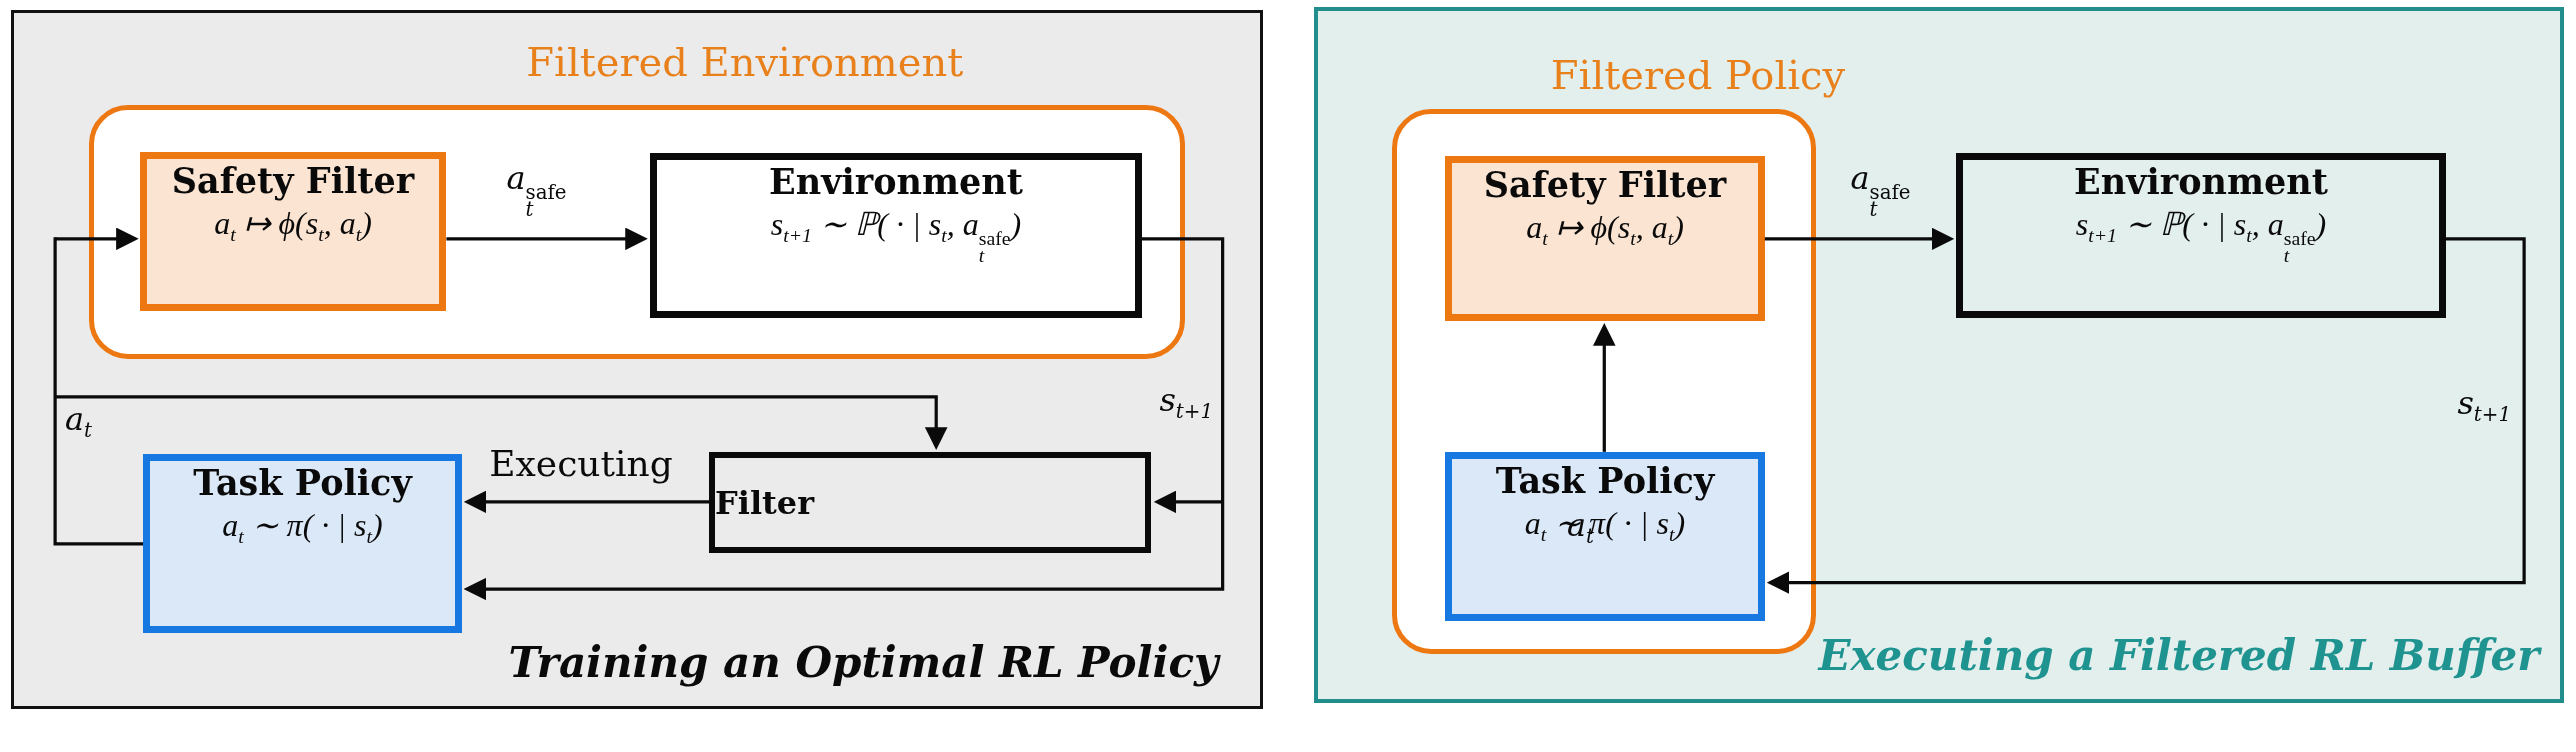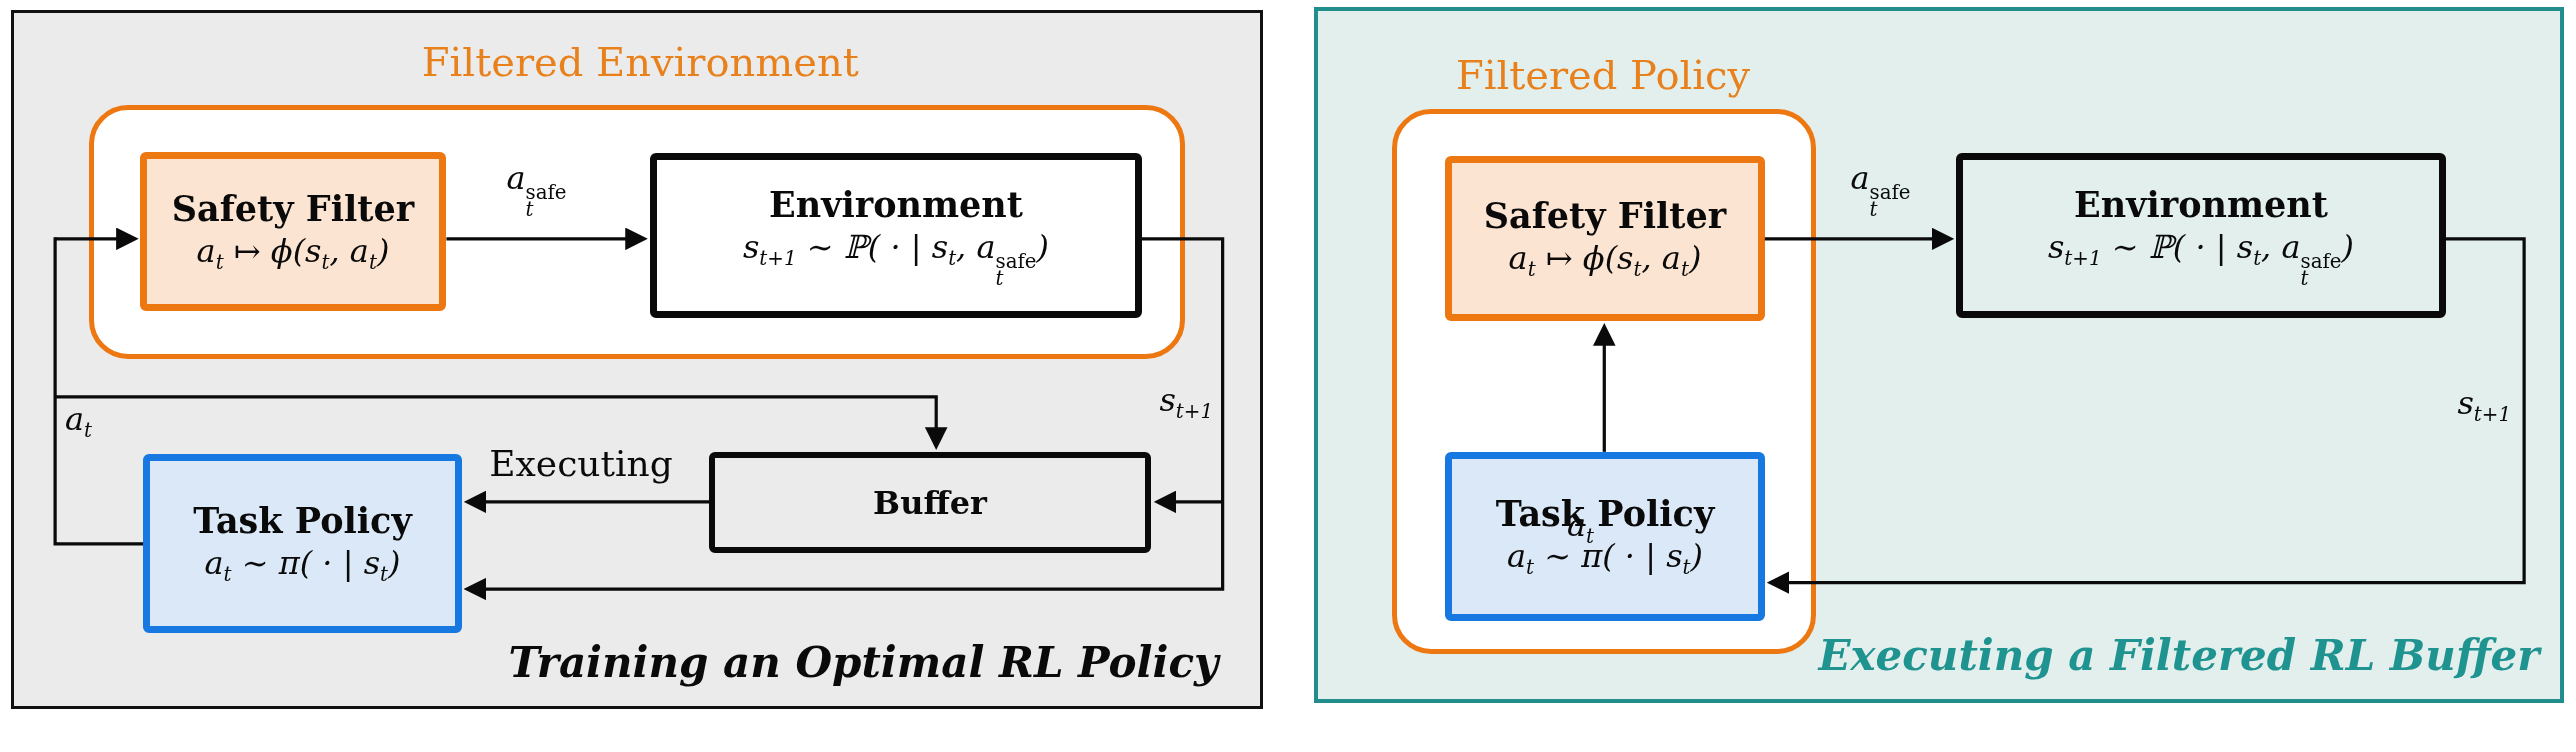--- a/index.html
+++ b/index.html
@@ -14,34 +14,34 @@
     font-family:"DejaVu Serif","Liberation Serif",serif; color:var(--ink);
   }
   .panel{position:absolute; box-sizing:border-box;}
   .panel-left{left:11.3px; top:9.7px; width:1252px; height:699px; border:3.2px solid #111; background:var(--gray-bg);}
   .panel-right{left:1314px; top:6.5px; width:1250px; height:696px; border:4px solid var(--teal); background:var(--teal-bg);}
 
   .rounded-group{position:absolute; box-sizing:border-box; border:5.6px solid var(--orange); border-radius:39px; background:#ffffff;}
   .rg-left{left:89px; top:105px; width:1096px; height:254px;}
   .rg-right{left:1392px; top:109px; width:424px; height:545px;}
 
-  .node{position:absolute; box-sizing:border-box; display:flex; flex-direction:column; align-items:center; justify-content:center; text-align:center;border-radius:6px;}
+  .node{position:absolute; box-sizing:border-box; display:flex; flex-direction:column; align-items:center; text-align:center;}
   .node-title{font-weight:bold; font-size:35px; line-height:1.25;}
-  .node-math{font-style:italic; font-size:32px; line-height:1.3;}
+  .node-math{font-style:italic; font-size:32px; line-height:1.3;font-family:Liberation Serif, serif;}
 
   .sf-left{left:140px; top:152px; width:306px; height:159px; border:7.3px solid var(--orange); background:var(--peach);}
   .env-left{left:650px; top:153px; width:492px; height:165px; border:7.3px solid var(--ink); background:#ffffff;}
   .buffer{left:709px; top:452px; width:442px; height:101px; border:6.5px solid var(--ink); background:var(--gray-bg); flex-direction:row; gap:11.3px;}
   .tp-left{left:143px; top:454px; width:319px; height:179px; border:7.3px solid var(--blue); background:var(--light-blue);}
 
   .sf-right{left:1445px; top:156px; width:320px; height:165px; border:7.3px solid var(--orange); background:var(--peach);}
   .env-right{left:1956px; top:153px; width:490px; height:165px; border:7.3px solid var(--ink); background:var(--teal-bg);}
   .tp-right{left:1445px; top:452px; width:320px; height:169px; border:7.3px solid var(--blue); background:var(--light-blue);}
 
-  .group-title{position:absolute; font-size:40px; color:var(--orange-text); text-align:center;}
+  .group-title{position:absolute; font-size:40px; color:var(--orange-text); text-align:right;}
   .gt-left{left:314px; top:36px; width:646px;}
   .gt-right{left:1361px; top:36px; width:484px;margin-top:16px;}
 
   .caption{position:absolute; font-weight:bold; font-style:italic; font-size:42px; text-align:center;}
   .cap-left{left:484px; top:638px; width:759px; color:var(--ink);}
   .cap-right{left:1816px; top:631px; width:726px; color:var(--teal-text);}
 
   .wire-label{position:absolute; font-style:italic; font-size:32px; line-height:1.1;}
   .lbl-atsafe-l{left:468px; top:161px; width:137px; text-align:center;}
   .lbl-at-l{left:65px; top:402px; width:73px; text-align:left;}
@@ -77,21 +77,21 @@
 
   <div class="node env-left">
     <div class="node-title">Environment</div>
     <div class="node-math">s<sub>t+1</sub> ∼ ℙ( · | s<sub>t</sub>, a<span class="ss">
           <span class="ss-sup">safe</span>
           <span class="ss-sub">t</span>
         </span>)</div>
   </div>
 
   <div class="node buffer">
-    <div class="node-title">Buffer</div>
+    <div class="node-title">Filter</div>
   </div>
 
   <div class="node tp-left">
     <div class="node-title">Task Policy</div>
     <div class="node-math">a<sub>t</sub> ∼ π( · | s<sub>t</sub>)</div>
   </div>
 
   <div class="wire-label lbl-atsafe-l">a<span class="ss">
         <span class="ss-sup">safe</span>
         <span class="ss-sub">t</span>

